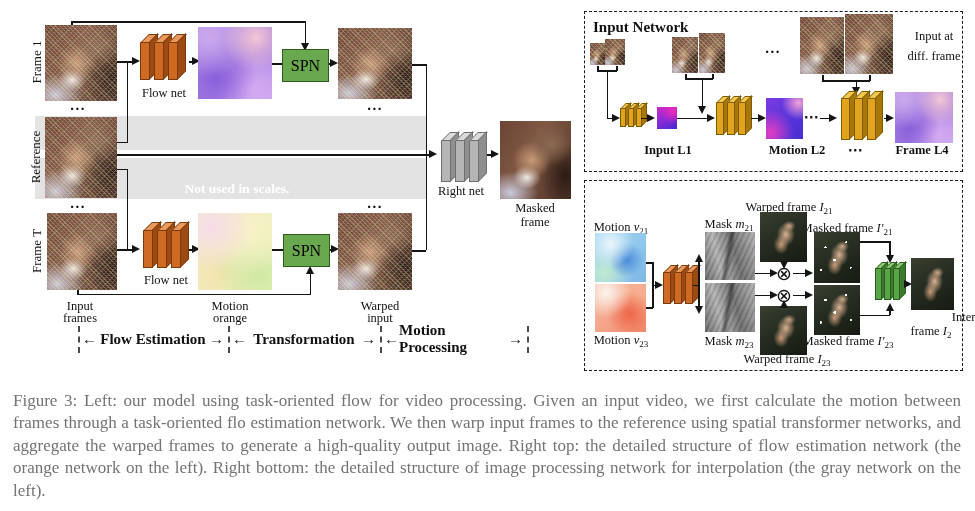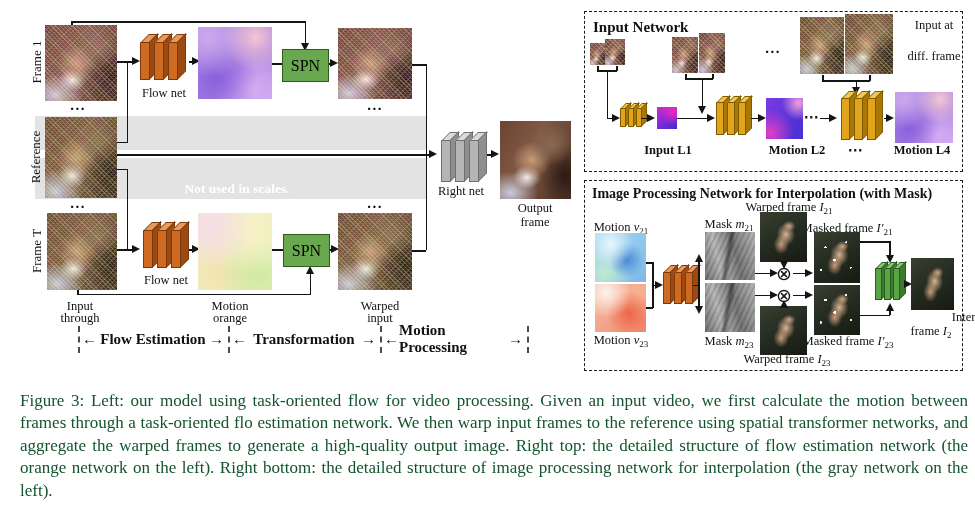--- a/index.html
+++ b/index.html
@@ -93,21 +93,21 @@
   
   .band{position:absolute;background:#e3e3e3;}
   .notused{position:absolute;color:#fff;font:bold 13.5px "Liberation Serif",serif;transform:translate(-50%,-50%);white-space:nowrap;}
   
   .panel{position:absolute;border:1.7px dashed #1a1a1a;}
   .ptitle{position:absolute;font:bold 15px "Liberation Serif",serif;white-space:nowrap;}
   
   .stage{position:absolute;display:flex;justify-content:space-between;align-items:center;font:bold 15px "Liberation Serif",serif;height:18px;}
   .sep{position:absolute;width:0;border-left:2px dashed #4a4a4a;height:27px;}
   .otimes{position:absolute;transform:translate(-50%,-50%);font:19px "DejaVu Sans",sans-serif;line-height:1;color:#111;}
-  .caption{position:absolute;left:20px;top:390px;width:948px;font:17px "Liberation Serif",serif;line-height:22.4px;text-align:justify;color:#14532d;}
+  .caption{position:absolute;left:13px;top:390px;width:948px;font:17px "Liberation Serif",serif;line-height:22.4px;text-align:justify;color:#737373;}
 </style>
 </head>
 <body>
 
 <div class="canvas">
 
   <div class="band" style="left:35px;top:116px;width:391px;height:34px"></div>
   <div class="band" style="left:35px;top:158px;width:391px;height:41px"></div>
   <div class="notused" style="left:237px;top:189px">Not used in scales.</div>
 
@@ -175,30 +175,30 @@
 
   <div class="blocks grayb" style="left:441px;top:140px;--w:8px;--h:40px;--d:7px;--g:4px">
       <i></i>
       <i></i>
       <i></i>
     </div>
   <div class="lbl" style="left:461px;top:191px">Right net</div>
   <div class="hl" style="left:487px;top:154px;width:7px"></div>
   <div class="ah r" style="left:491px;top:150px"></div>
   <div class="pimg face clean soft" style="left:500px;top:121px;width:71px;height:78px"></div>
-  <div class="lbl" style="left:535px;top:208px">Output</div>
+  <div class="lbl" style="left:535px;top:208px">Masked</div>
   <div class="lbl" style="left:535px;top:222px">frame</div>
 
   <div class="lbl dots" style="left:78px;top:105px">...</div>
   <div class="lbl dots" style="left:78px;top:203px">...</div>
   <div class="lbl dots" style="left:375px;top:105px">...</div>
   <div class="lbl dots" style="left:375px;top:203px">...</div>
 
   <div class="lbl" style="left:80px;top:306px">Input</div>
-  <div class="lbl" style="left:80px;top:318px">through</div>
+  <div class="lbl" style="left:80px;top:318px">frames</div>
   <div class="lbl" style="left:230px;top:306px">Motion</div>
   <div class="lbl" style="left:230px;top:318px">orange</div>
   <div class="lbl" style="left:380px;top:306px">Warped</div>
   <div class="lbl" style="left:380px;top:318px">input</div>
 
   <div class="sep" style="left:78px;top:326px"></div>
   <div class="sep" style="left:228px;top:326px"></div>
   <div class="sep" style="left:380px;top:326px"></div>
   <div class="sep" style="left:527px;top:326px"></div>
   <div class="stage" style="left:82px;top:330px;width:142px">
@@ -240,21 +240,21 @@
   <div class="lbl dots" style="left:773px;top:48px">...</div>
 
   <div class="pimg face noisy" style="left:800px;top:17px;width:44px;height:57px"></div>
   <div class="pimg face noisy" style="left:845px;top:14px;width:48px;height:60px"></div>
   <div class="vl" style="left:822px;top:75px;height:6px"></div>
   <div class="vl" style="left:869px;top:75px;height:6px"></div>
   <div class="hl" style="left:822px;top:80px;width:48px"></div>
   <div class="vl" style="left:855.5px;top:80px;height:8px"></div>
   <div class="ah d" style="left:852px;top:87px"></div>
 
-  <div class="lbl" style="left:934px;top:25px">Input at</div>
+  <div class="lbl" style="left:934px;top:36px">Input at</div>
   <div class="lbl" style="left:934px;top:56px">diff. frame</div>
 
   <div class="blocks yellow" style="left:620px;top:108px;--w:4px;--h:17px;--d:4px;--g:2px">
       <i></i>
       <i></i>
       <i></i>
     </div>
   <div class="hl" style="left:641px;top:117.5px;width:10px"></div>
   <div class="ah r" style="left:647px;top:113.5px"></div>
   <div class="pimg flow-l1" style="left:657px;top:107px;width:20px;height:22px"></div>
@@ -276,24 +276,23 @@
       <i></i>
       <i></i>
     </div>
   <div class="hl" style="left:884px;top:117.5px;width:6px"></div>
   <div class="ah r" style="left:886px;top:113.5px"></div>
   <div class="pimg flow-purple" style="left:895px;top:92px;width:58px;height:51px"></div>
 
   <div class="lbl bold" style="left:668px;top:150px">Input L1</div>
   <div class="lbl bold" style="left:797px;top:150px">Motion L2</div>
   <div class="lbl dots" style="left:856px;top:150px">⋯</div>
-  <div class="lbl bold" style="left:922px;top:150px">Motion L4</div>
+  <div class="lbl bold" style="left:922px;top:150px">Frame L4</div>
 
   <div class="panel" style="left:584px;top:180px;width:377px;height:189px"></div>
-  <div class="ptitle" style="left:592px;top:186px;font-size:14px">Image Processing Network for Interpolation (with Mask)</div>
 
   <div class="lbl" style="left:789px;top:207px"><span>Warped frame </span><i class="mv">I</i><sub>21</sub></div>
   <div class="lbl" style="left:621px;top:227px"><span>Motion </span><i class="mv">v</i><sub>21</sub></div>
   <div class="lbl" style="left:729px;top:224px"><span>Mask </span><i class="mv">m</i><sub>21</sub></div>
   <div class="lbl" style="left:847px;top:228px"><span>Masked frame </span><i class="mv">I′</i><sub>21</sub></div>
   <div class="lbl" style="left:621px;top:340px"><span>Motion </span><i class="mv">v</i><sub>23</sub></div>
   <div class="lbl" style="left:729px;top:341px"><span>Mask </span><i class="mv">m</i><sub>23</sub></div>
   <div class="lbl" style="left:848px;top:341px"><span>Masked frame </span><i class="mv">I′</i><sub>23</sub></div>
   <div class="lbl" style="left:787px;top:359px"><span>Warped frame </span><i class="mv">I</i><sub>23</sub></div>
   <div class="lbl" style="left:982px;top:317px">Interpolated</div>

